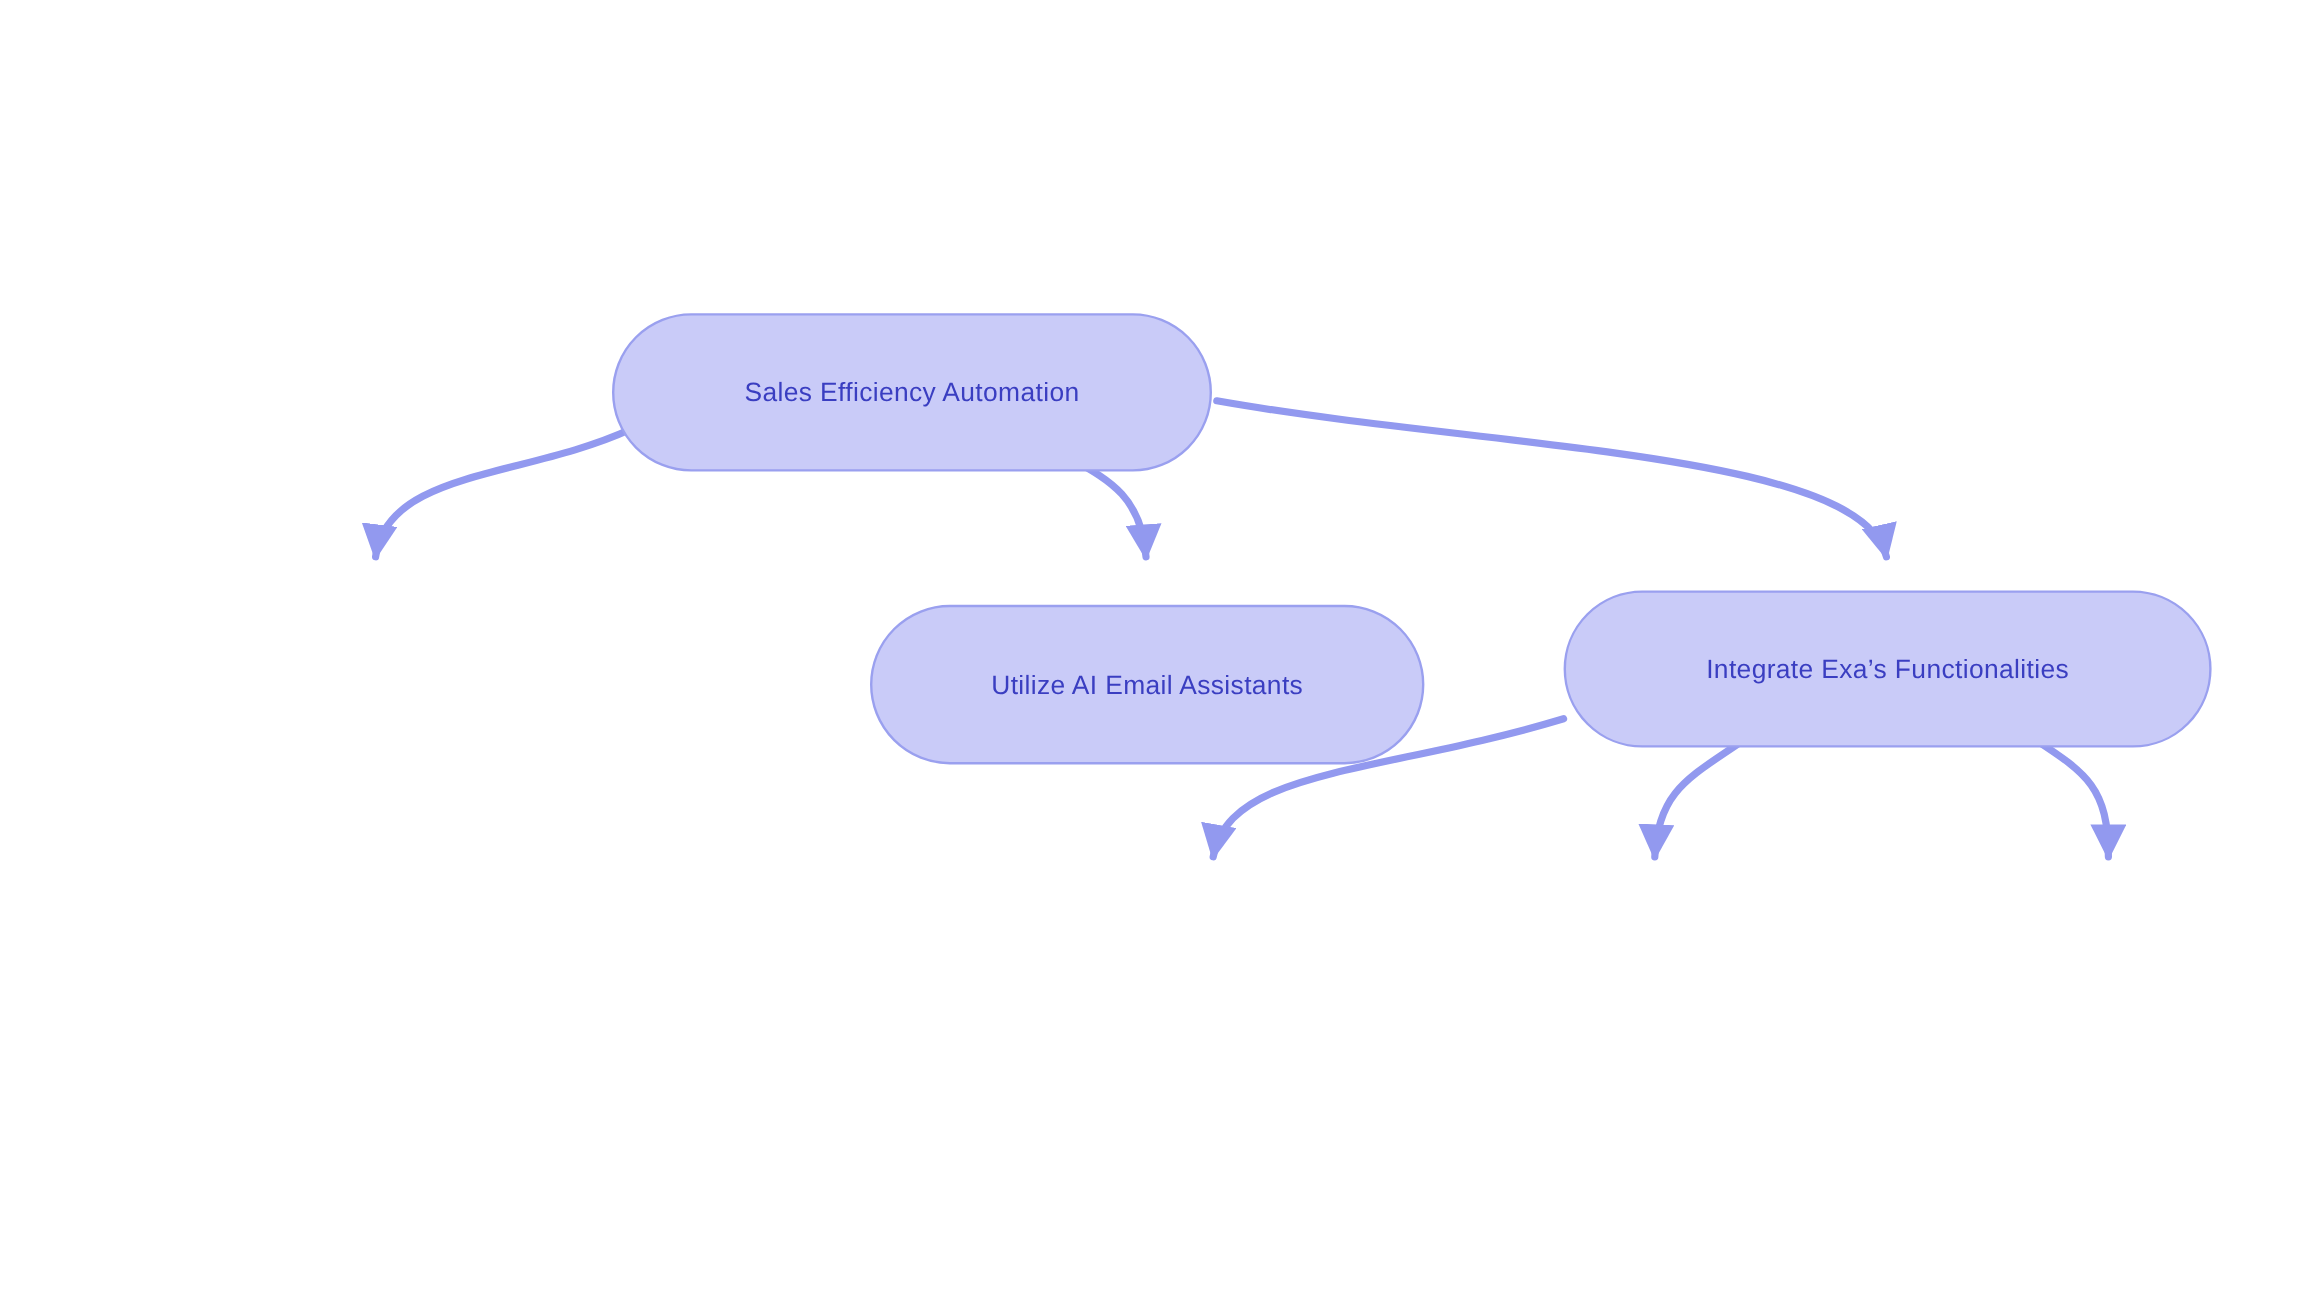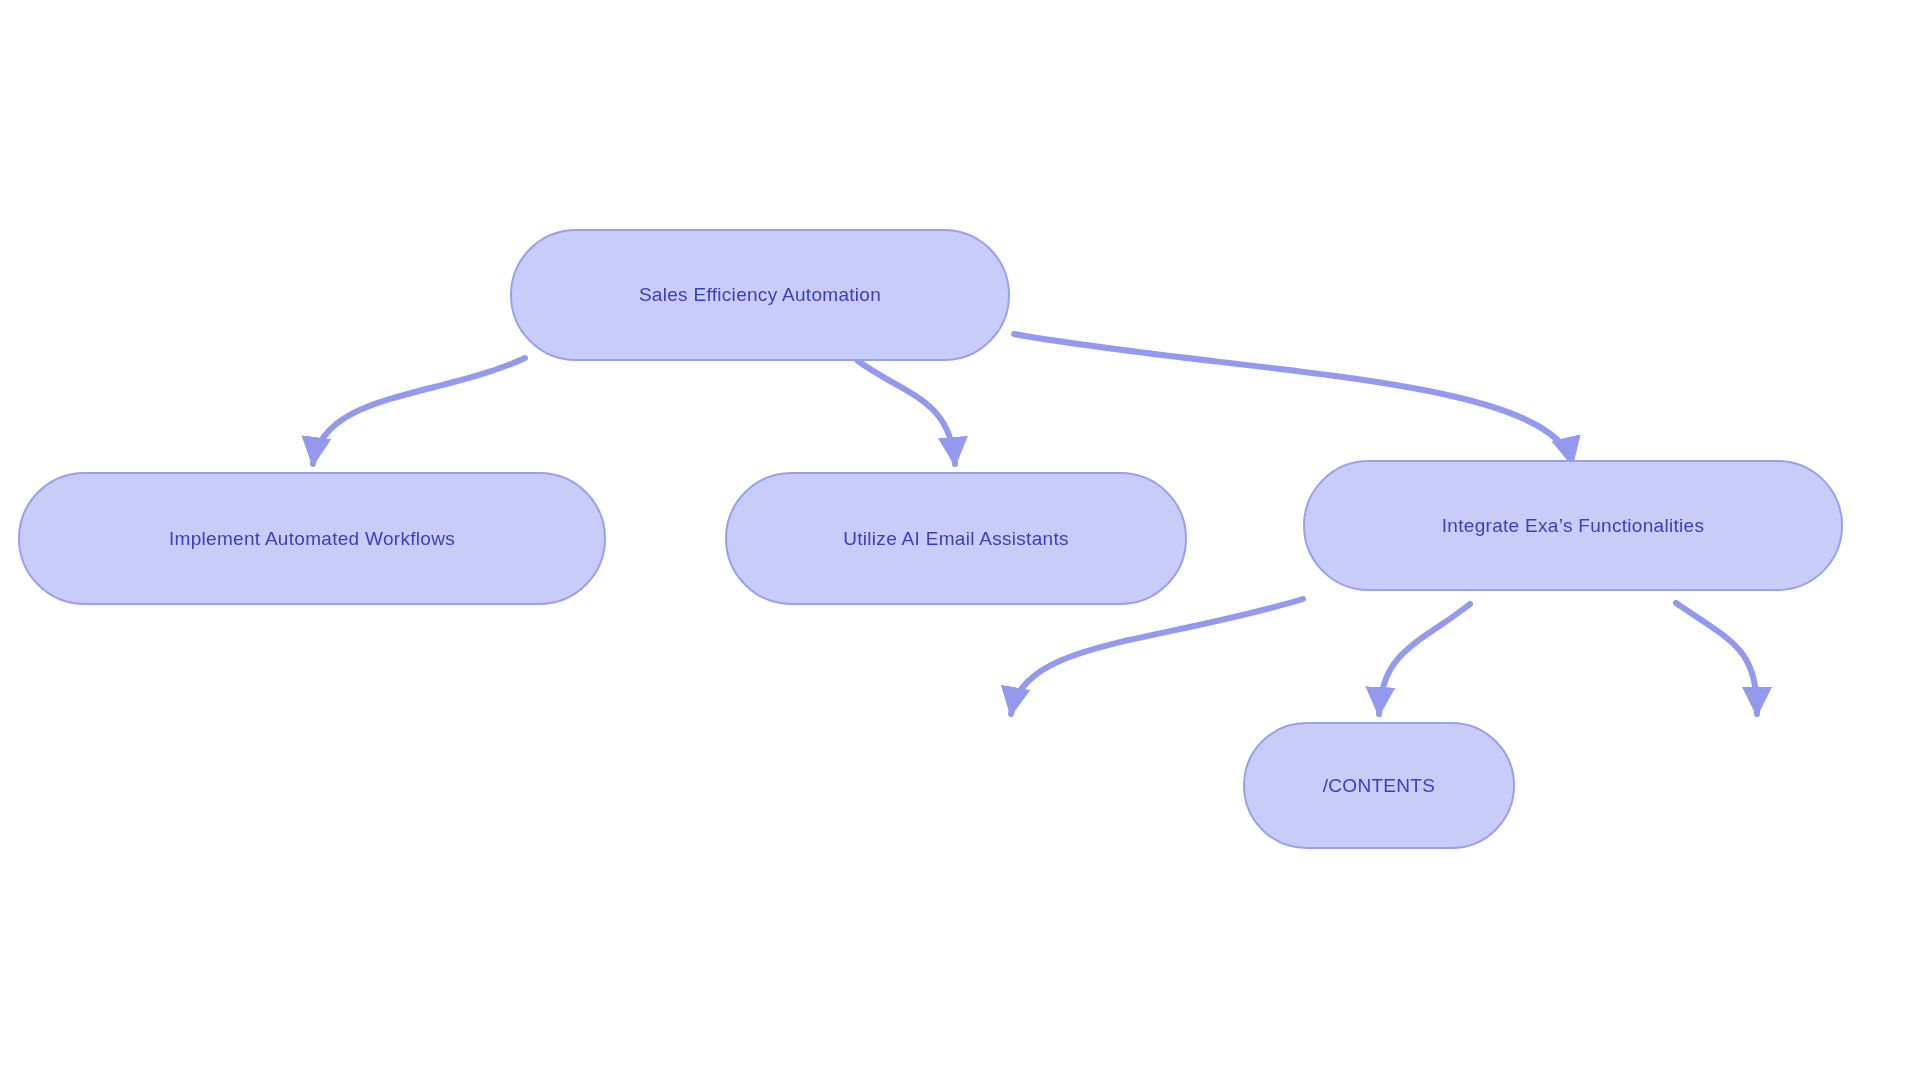--- a/index.html
+++ b/index.html
@@ -27,24 +27,25 @@
   }
   .node{
     position:absolute;
     background:var(--node-fill);
     border:2px solid var(--node-border);
     border-radius:999px;
     display:flex;
     align-items:center;
     justify-content:center;
     color:var(--node-text);
-    font-size:19px;
+    font-size:22px;
     letter-spacing:0.3px;
     white-space:nowrap;
     text-align:center;
+    margin-top:32px;
   }
   .n-root     {left:510px; top:229px; width:500px; height:132px;}
   .n-workflows{left:18px;  top:472px; width:588px; height:133px;}
   .n-email    {left:725px; top:472px; width:462px; height:133px;}
   .n-exa      {left:1303px;top:460px; width:540px; height:131px;}
   .n-search   {left:898px; top:722px; width:229px; height:127px;}
   .n-contents {left:1243px;top:722px; width:272px; height:127px;}
   .n-research {left:1630px;top:722px; width:252px; height:127px;}
 </style>
 </head>
@@ -63,31 +64,25 @@
     <path class="link" d="M 1014 334 C 1240 374, 1552 376, 1572 464" marker-end="url(#arrow)"></path>
     <path class="link" d="M 1303 599 C 1150 645, 1024 640, 1011 714" marker-end="url(#arrow)"></path>
     <path class="link" d="M 1470 604 C 1418 645, 1382 650, 1379 714" marker-end="url(#arrow)"></path>
     <path class="link" d="M 1676 603 C 1733 642, 1757 648, 1757 714" marker-end="url(#arrow)"></path>
   </svg>
 
   <div class="node n-root">
     <span>Sales Efficiency Automation</span>
   </div>
 
-  <div class="node n-workflows">
-    <span>Implement Automated Workflows</span>
-  </div>
 
   <div class="node n-email">
     <span>Utilize AI Email Assistants</span>
   </div>
 
   <div class="node n-exa">
     <span>Integrate Exa’s Functionalities</span>
   </div>
 
 
-  <div class="node n-contents">
-    <span>/CONTENTS</span>
-  </div>
 
 
 </div>
 
 </body></html>

